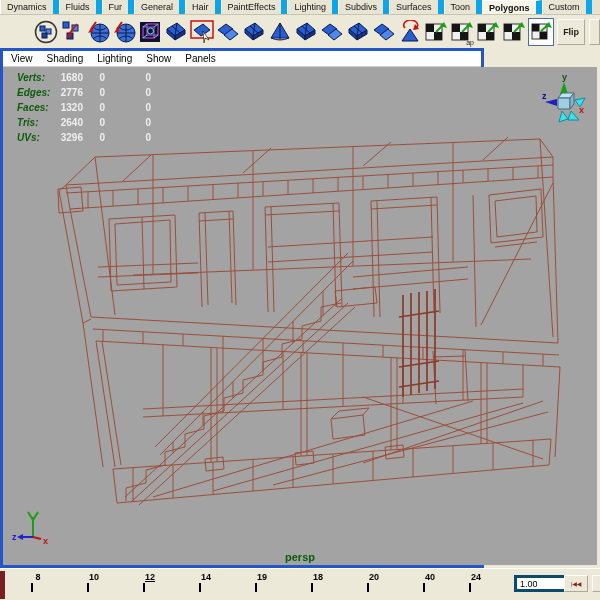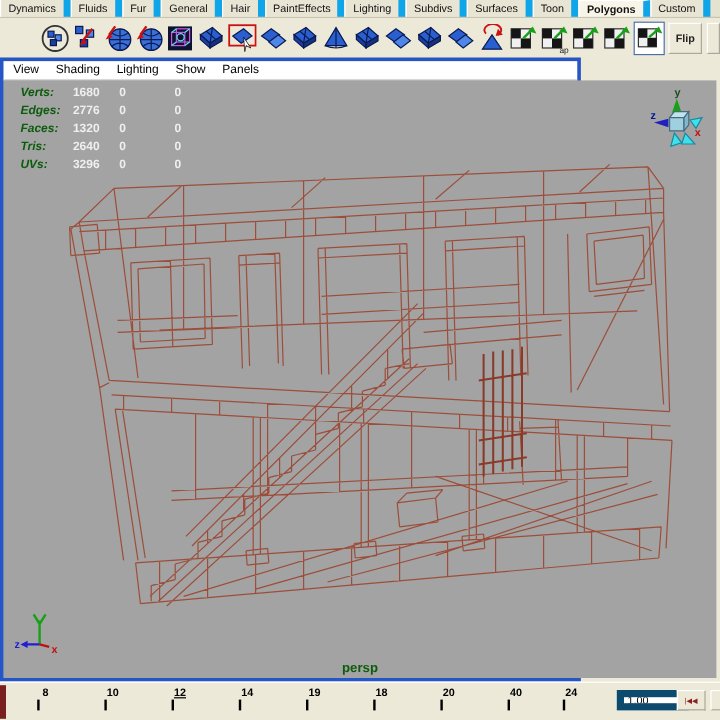--- a/index.html
+++ b/index.html
@@ -63,21 +63,21 @@
     background:#ece9d8; border-top:1px solid #fff; }
   .time-marker { position:absolute; left:0; top:2px; width:5px; height:28px;
     background:#7a1f1f; }
   .ruler { position:absolute; left:0; top:0; width:505px; height:32px; }
   .tick { position:absolute; top:3px; width:24px; text-align:center; }
   .tick .num { font-size:9px; font-weight:bold; color:#000; display:block; }
   .tick .bar { display:block; width:2px; height:9px; background:#000;
     margin:1px 0 0 5px; }
   .time-field { position:absolute; left:514px; top:6px; width:60px;
     height:17px; font-size:9px; padding:1px 3px;
-    border:6px solid #0c4a6e; background:#fff;
+    border:3px solid #0c4a6e; background:#fff;
     font-family:"Liberation Sans", sans-serif; }
   .transport { position:absolute; left:564px; top:6px; display:flex; gap:4px; }
   .transport button { width:24px; height:17px; font-size:6px; color:#882222;
     background:#ece9d8; border:1px solid #aca899; border-top-color:#fff;
     border-left-color:#fff; font-family:"Liberation Sans", sans-serif; }
 </style>
 </head>
 <body>
 
 <div class="shelf-tabs">

